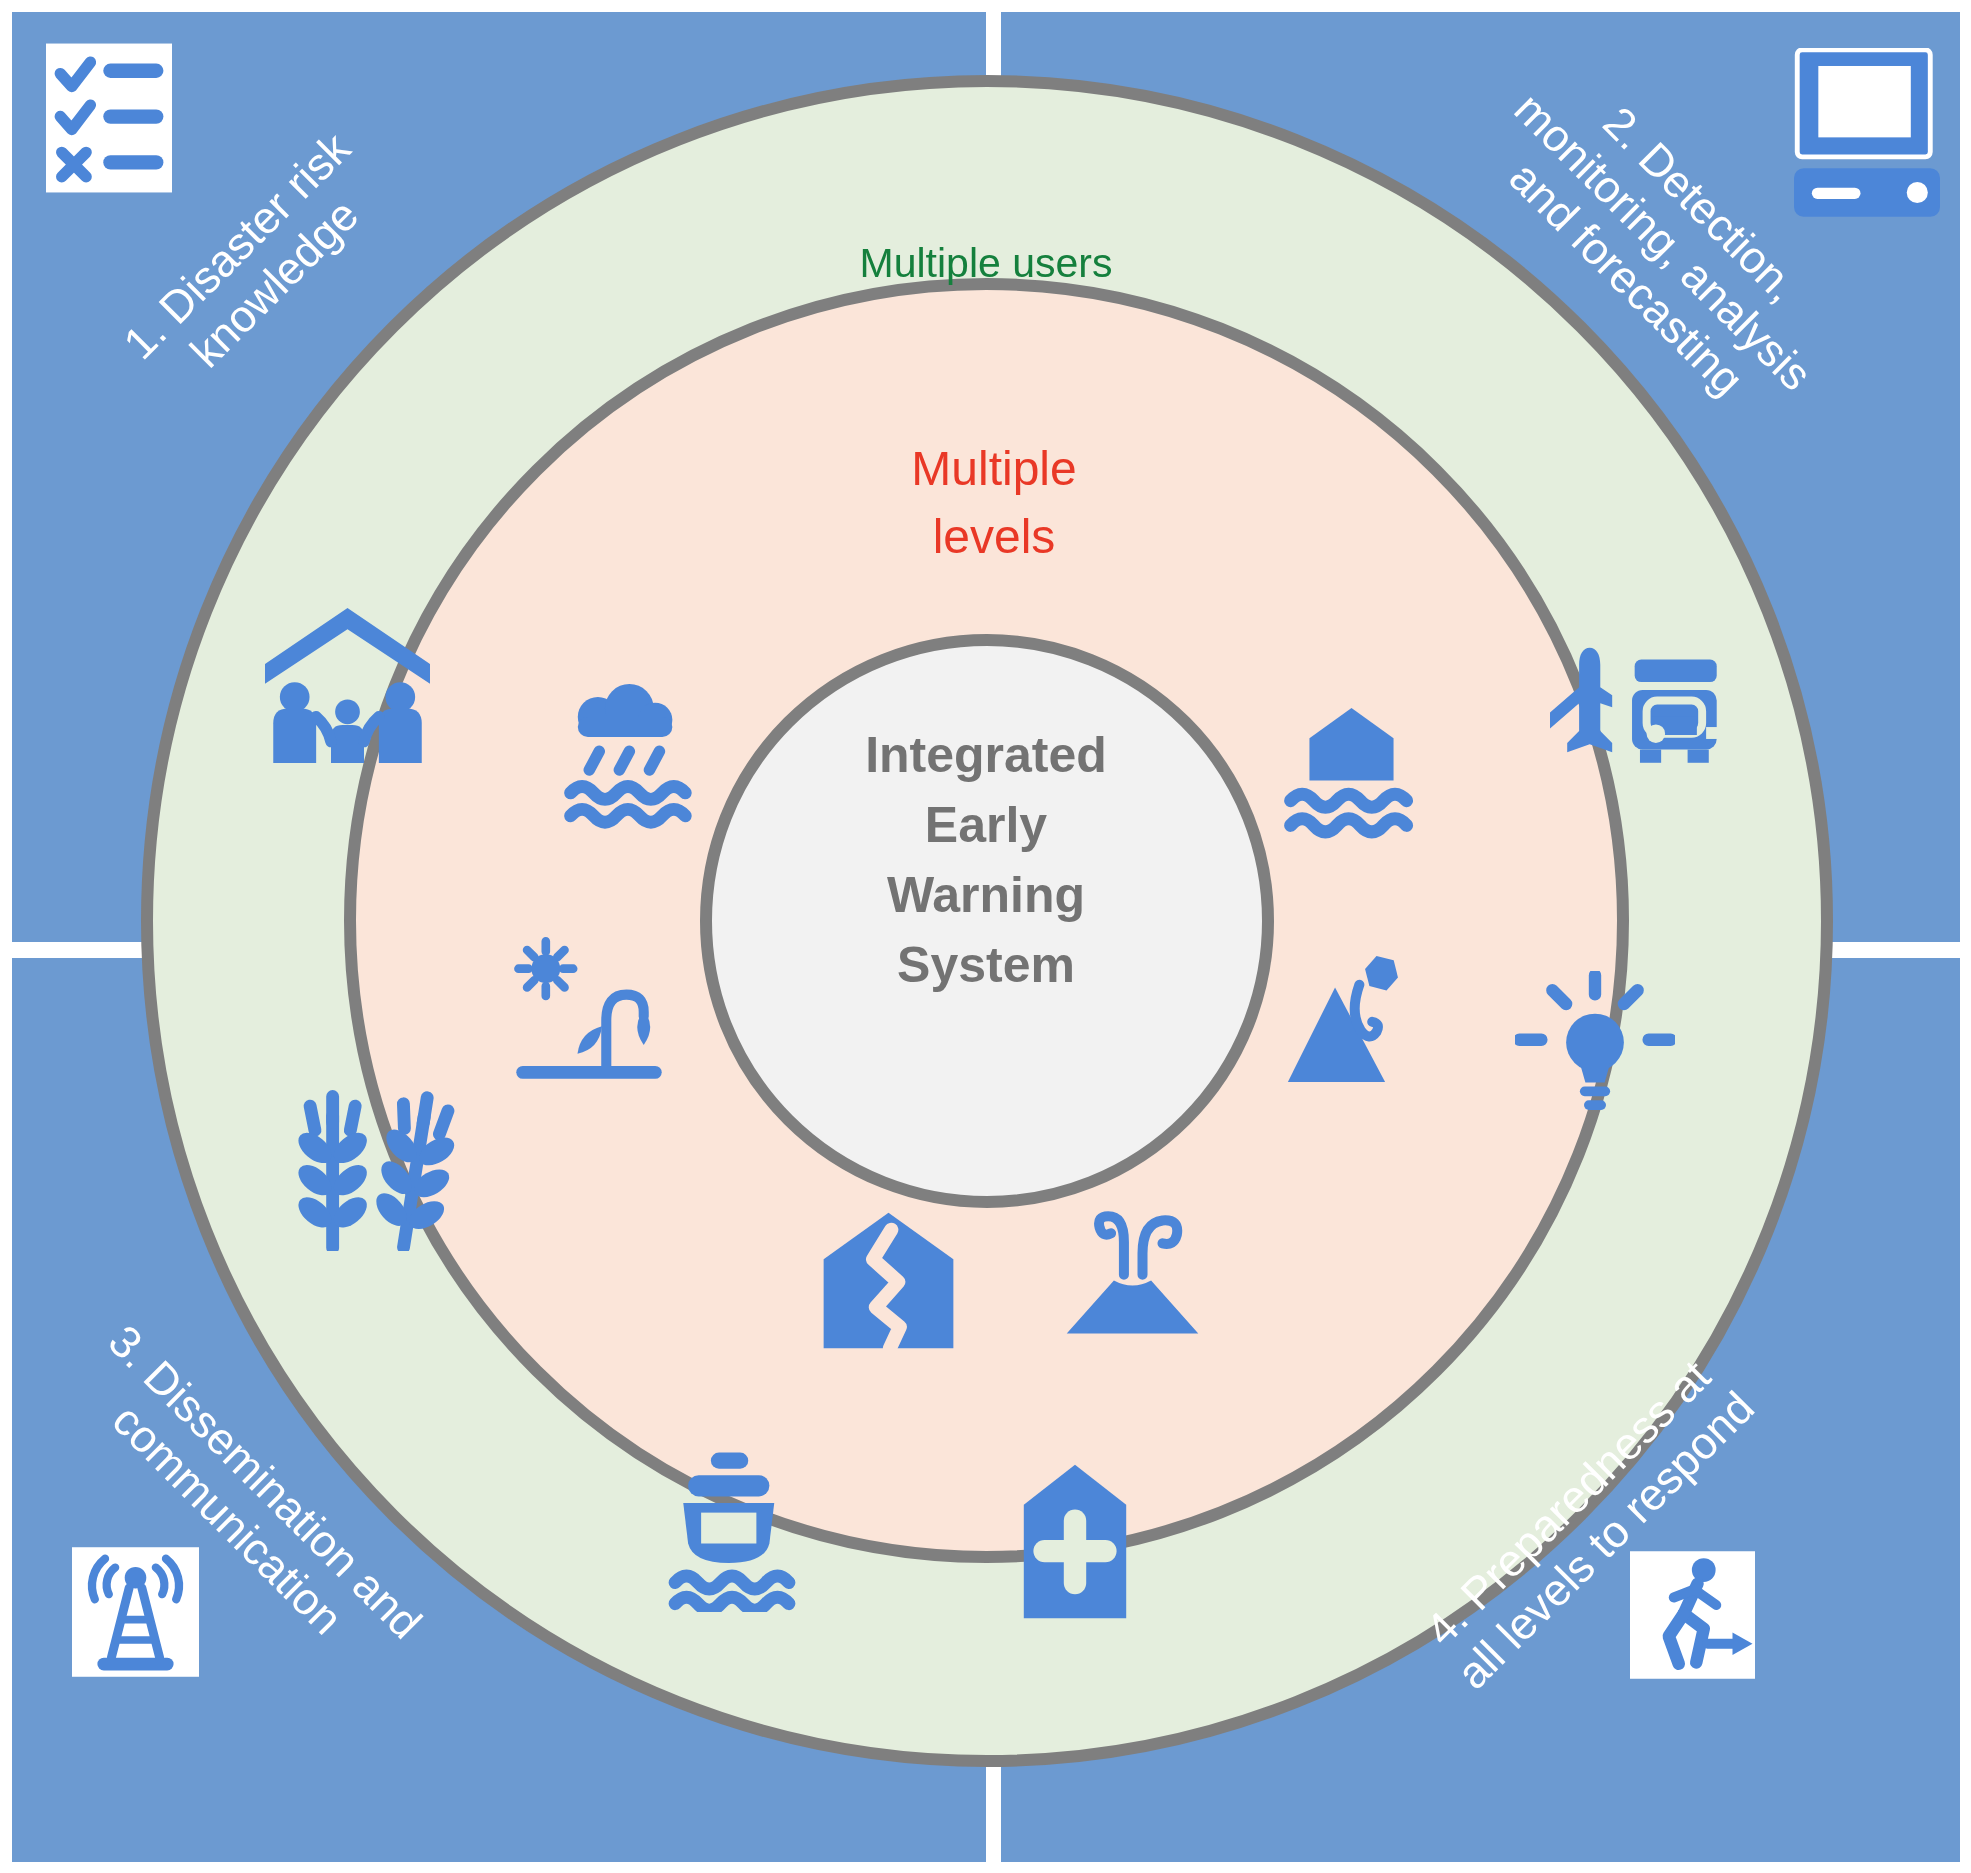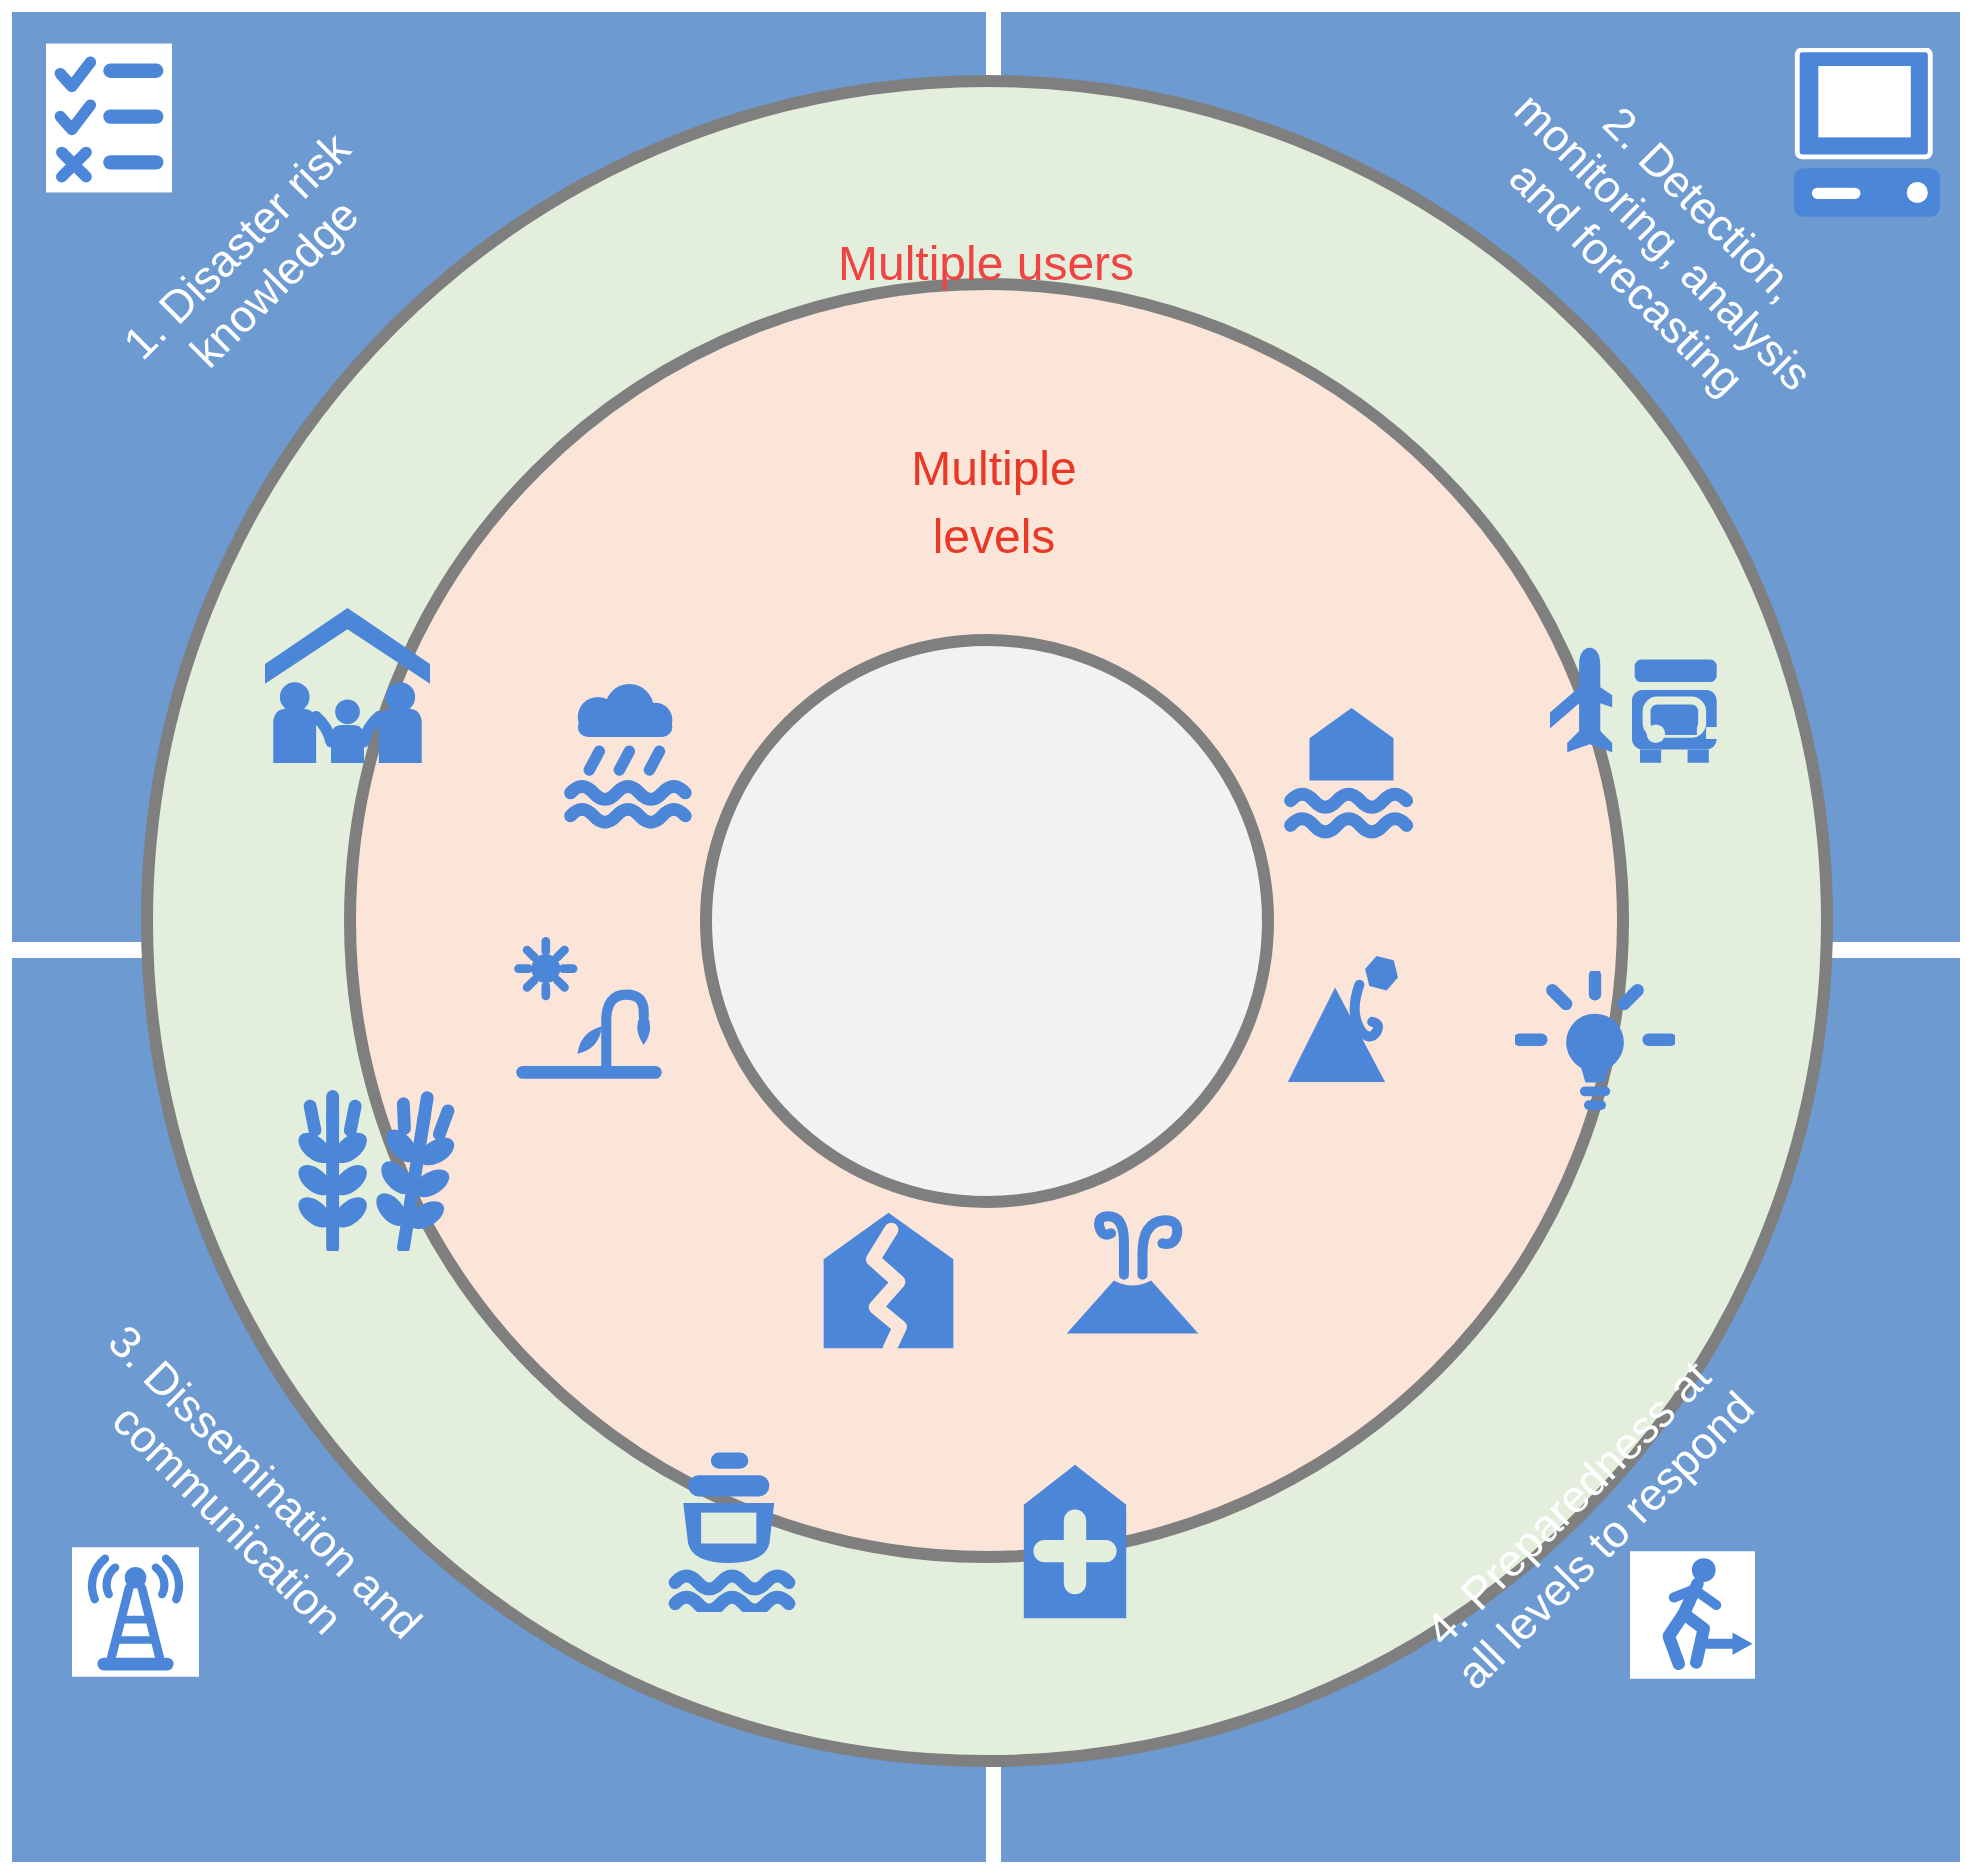--- a/index.html
+++ b/index.html
@@ -12,21 +12,21 @@
   #quad-br{left:1001px;top:958px;width:959px;height:904px;}
   .ring{position:absolute;border-radius:50%;border:12.4px solid #7f7f7f;box-sizing:border-box;}
   #ring-users{left:141px;top:75px;width:1692px;height:1692px;background:#e4eedd;}
   #ring-hazards{left:344px;top:278px;width:1285px;height:1285px;background:#fbe5d9;}
   #ring-center{left:700px;top:634px;width:574px;height:574px;background:#f2f2f2;}
   .label{position:absolute;text-align:center;white-space:nowrap;}
   .quad-label{color:#ffffff;font-size:45px;line-height:1.17;}
   .rot-m45{transform:translate(-50%,-50%) rotate(-45deg);}
   .rot-p45{transform:translate(-50%,-50%) rotate(45deg);}
   .rot-0{transform:translate(-50%,-50%);}
-  #users-label{color:#ef4444;font-size:48px;}
+  #users-label{color:#15803d;font-size:41px;}
   #hazards-label{color:#e93826;font-size:48px;line-height:1.42;margin-left:8px;}
   #center-label{color:#737373;font-size:50px;font-weight:bold;line-height:1.4;}
   .icon{position:absolute;}
   .icon svg{width:100%;height:100%;display:block;}
 </style>
 </head>
 <body>
 
 <div class="canvas">
 
@@ -38,20 +38,26 @@
   <div class="ring" id="ring-users"></div>
   <div class="ring" id="ring-hazards"></div>
   <div class="ring" id="ring-center"></div>
 
   <div class="label rot-0" id="users-label" style="left:986px;top:263px;">
     <div>Multiple users</div>
   </div>
   <div class="label rot-0" id="hazards-label" style="left:986px;top:503px;">
     <div>Multiple</div>
     <div>levels</div>
+  </div>
+  <div class="label rot-0" id="center-label" style="left:986px;top:860px;">
+    <div>Integrated</div>
+    <div>Early</div>
+    <div>Warning</div>
+    <div>System</div>
   </div>
 
   <div class="label quad-label rot-m45" style="left:256px;top:265px;">
     <div>1. Disaster risk</div>
     <div>knowledge</div>
   </div>
   <div class="label quad-label rot-p45" style="left:1663px;top:242px;">
     <div>2. Detection,</div>
     <div>monitoring, analysis</div>
     <div>and forecasting</div>

